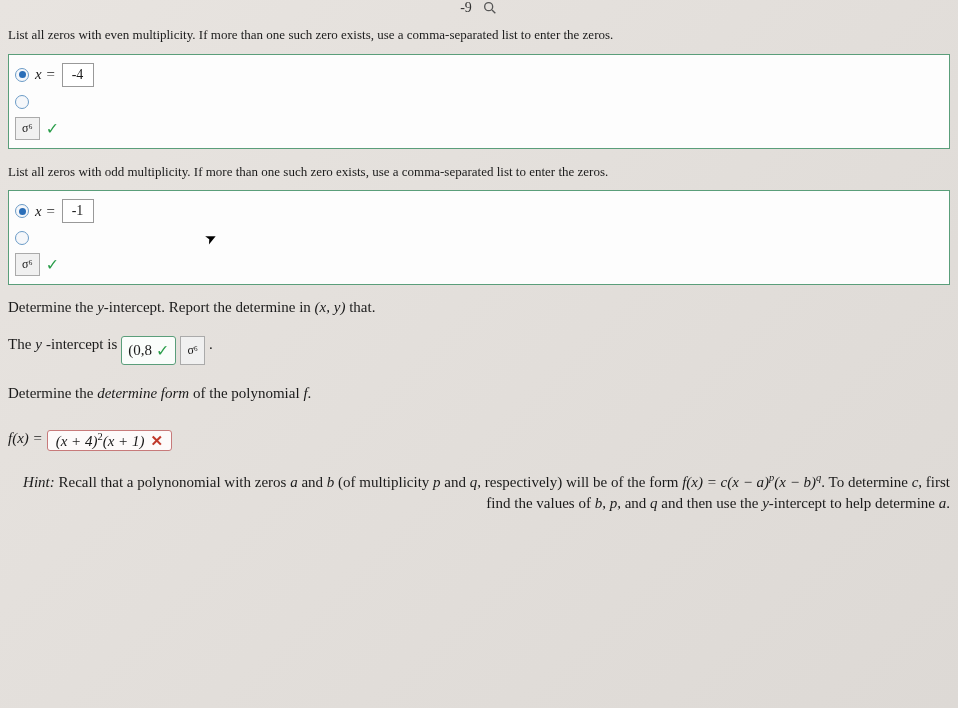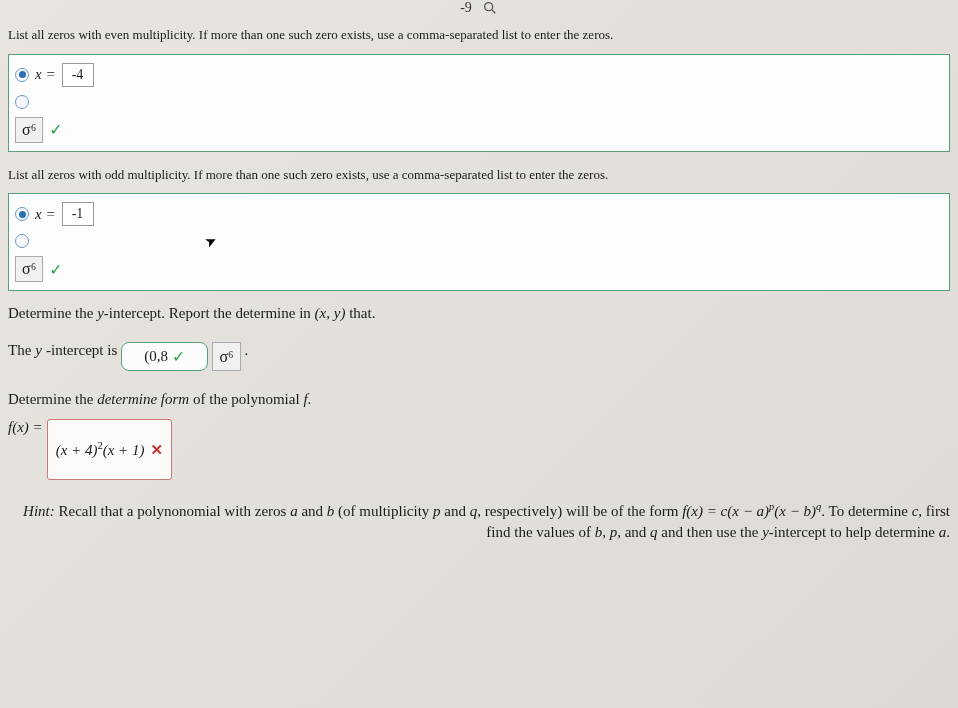--- a/index.html
+++ b/index.html
@@ -82,50 +82,50 @@
     .formula-row {
       display: flex;
       align-items: center;
       gap: 6px;
       margin-top: 6px;
     }
     .formula-btn {
       border: 1px solid #aaa;
       background: #f0f0f0;
       padding: 3px 6px;
-      font-size: 16px;
+      font-size: 12px;
       display: inline-flex;
       align-items: center;
       cursor: pointer;
     }
     .check {
       color: #2a9d4a;
       font-size: 16px;
     }
     .cross {
       color: #c0392b;
       font-size: 15px;
       font-weight: bold;
     }
     .inline-answer {
       display: inline-flex;
       gap: 4px;
     }
     .boxed-ans {
       border: 1.5px solid #5a9e7a;
-      padding: 4px 22px;
-      border-radius: 8px;
+      padding: 4px 6px;
+      border-radius: 3px;
       display: inline-flex;
       align-items: center;
       gap: 4px;
       background: #fafdfb;
     }
     .boxed-wrong {
       border: 1.5px solid #c77a7a;
-      padding: 20px 8px;
+      padding: 0 8px;
       border-radius: 3px;
       display: inline-flex;
       align-items: center;
       gap: 6px;
       background: #fdfafa;
     }
     .line {
       margin: 10px 0;
       font-size: 15px;
     }
@@ -204,21 +204,21 @@
     <span class="check">✓</span>
   </span>
   <span class="formula-btn">σ⁶</span>
   <span>.</span>
 </div>
 
 
 <div class="line">
   <span>Determine the </span><span class="italic">determine form</span><span> of the polynomial </span><span class="math-var">f</span><span>.</span>
 </div>
-<div class="line inline-answer" style="margin-top:1px;">
+<div class="line inline-answer" style="margin-top:18px;">
   <span class="math-var">f(x) =</span>
   <span class="boxed-wrong">
     <span>
       <span class="math-var">(x + 4)</span><span class="sup">2</span><span class="math-var">(x + 1)</span>
     </span>
     <span class="cross">✕</span>
   </span>
 </div>
 
 

